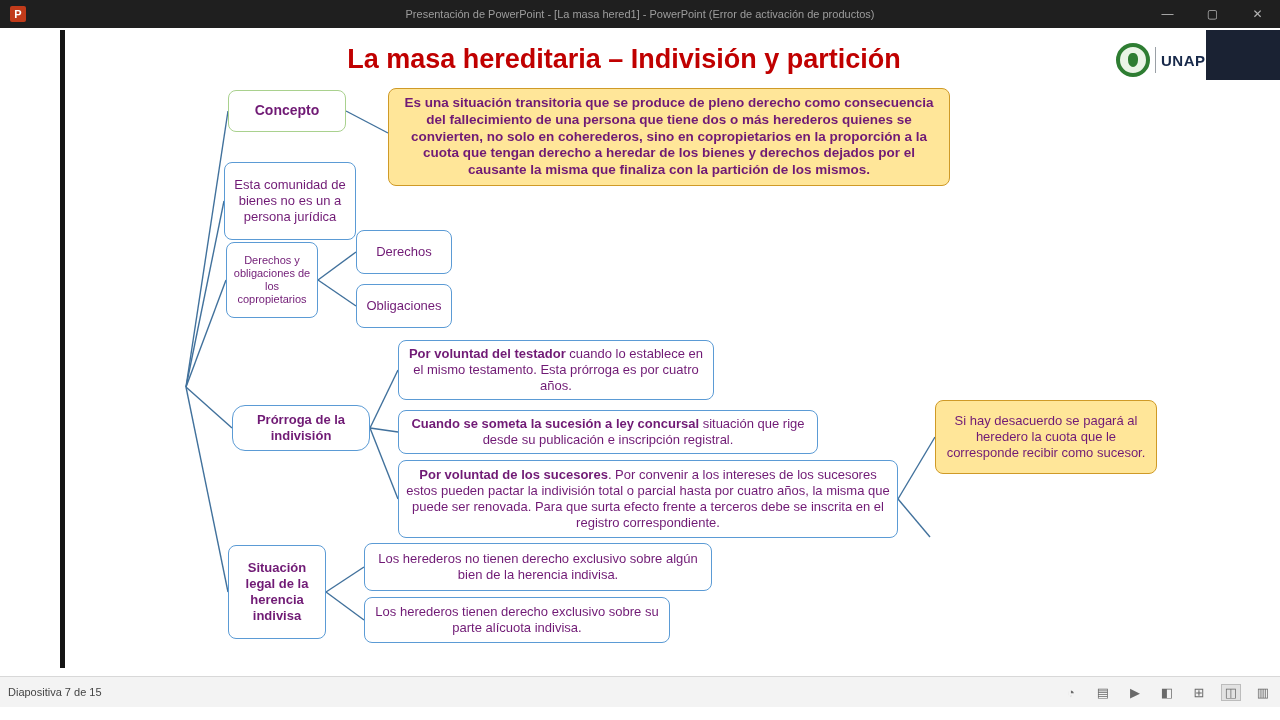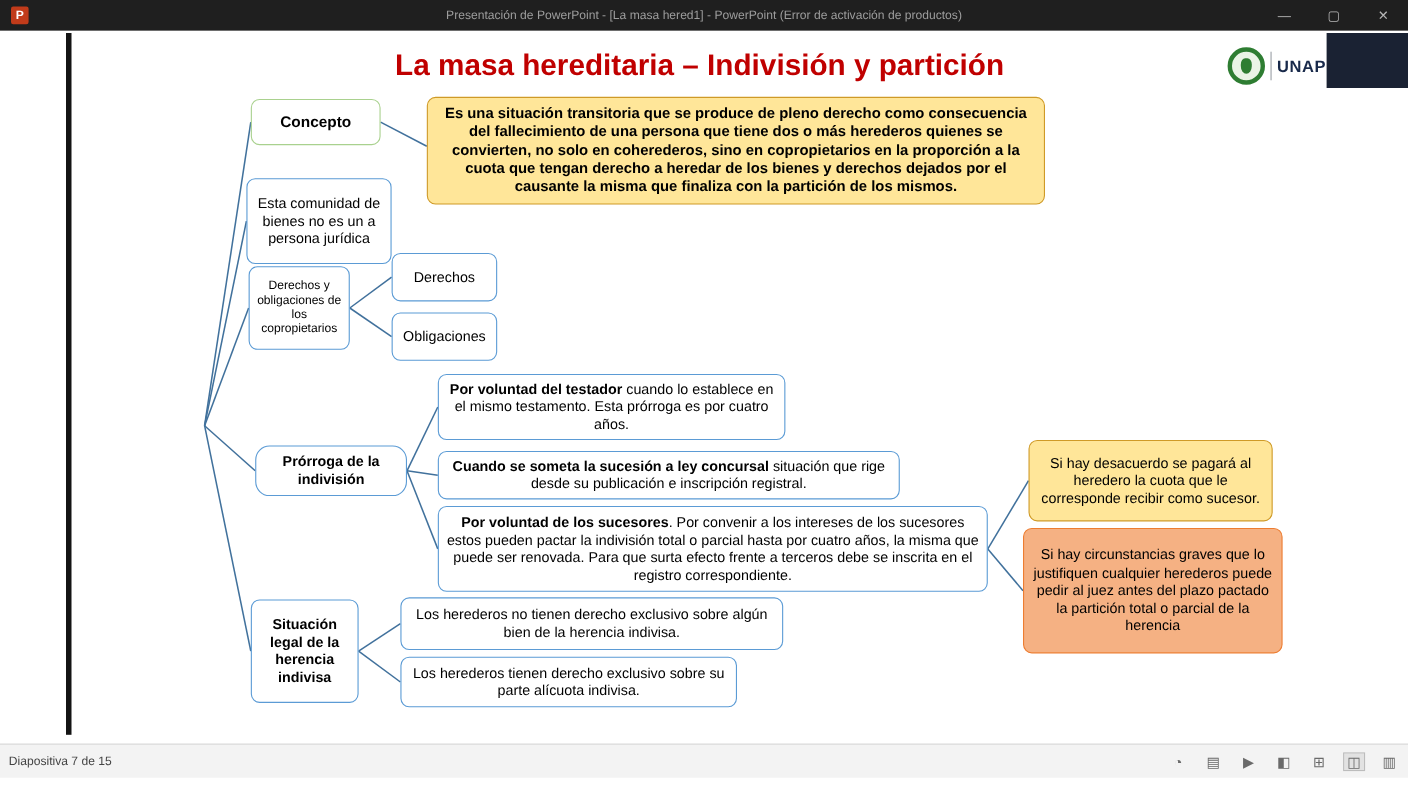--- a/index.html
+++ b/index.html
@@ -10,32 +10,32 @@
   .pp-icon{width:16px;height:16px;margin-left:10px;background:#c13b1a;border-radius:2px;
     color:#fff;font-size:11px;font-weight:bold;display:flex;align-items:center;justify-content:center;}
   .tb-title{position:absolute;left:0;right:0;text-align:center;color:#9d9d9d;font-size:11px;}
   .tb-controls{position:absolute;right:0;top:0;height:28px;display:flex;}
   .tb-btn{width:45px;height:28px;color:#b6b6b6;font-size:12px;display:flex;align-items:center;
     justify-content:center;cursor:default;}
   
   .slide-area{position:absolute;left:0;top:28px;width:1280px;height:648px;background:#ffffff;}
   .left-edge{position:absolute;left:60px;top:2px;width:5px;height:638px;background:#141414;}
   .corner-block{position:absolute;left:1206px;top:2px;width:74px;height:50px;background:#1a2233;}
-  .slide-title{position:absolute;left:196px;top:16px;width:880px;text-align:center;
+  .slide-title{position:absolute;left:184px;top:16px;width:880px;text-align:center;
     color:#c00000;font-size:27px;font-weight:bold;}
   .logo{position:absolute;left:1116px;top:12px;height:40px;display:flex;align-items:center;}
   .logo-circle{width:34px;height:34px;border-radius:50%;background:#eaf4e6;border:4px solid #2e7d32;
     box-sizing:border-box;display:flex;align-items:center;justify-content:center;}
   .logo-dot{width:10px;height:14px;background:#2e7d32;border-radius:40% 40% 50% 50%;}
   .logo-sep{width:1px;height:26px;background:#9aa0a6;margin:0 5px;}
   .logo-text{font-size:15px;font-weight:bold;color:#18294a;letter-spacing:.5px;}
   .connectors{position:absolute;left:0;top:0;width:1280px;height:648px;pointer-events:none;}
   
   .node{position:absolute;box-sizing:border-box;display:flex;align-items:center;justify-content:center;
-    text-align:center;border-radius:8px;padding:3px 5px;font-size:13px;color:#000000;line-height:1.25;}
+    text-align:center;border-radius:8px;padding:3px 5px;font-size:13px;color:#701a75;line-height:1.25;}
   .blue{background:#fff;border:1.4px solid #5b9bd5;}
   .green{background:#fff;border:1.6px solid #a9d18e;font-weight:bold;font-size:14px;}
   .salmon{background:#f5b183;border:1.6px solid #ed7d31;}
   .gold{background:#ffe699;border:1.4px solid #cf9a27;}
   .bold{font-weight:bold;}
   .b{font-weight:bold;}
   .small{font-size:11px;line-height:1.2;}
   .author{position:absolute;left:500px;top:612px;width:280px;text-align:left;color:#8a8a8a;font-size:12px;margin-top:36px;}
   
   .statusbar{position:absolute;left:0;top:676px;width:1280px;height:30px;background:#f3f3f3;
@@ -115,21 +115,20 @@
     <span class="b">Por voluntad del testador</span><span> cuando lo establece en el mismo testamento. Esta prórroga es por cuatro años.</span></span>
   </div>
 
   <div class="node blue" style="left:398px;top:432px;width:500px;height:78px;">
       <span>
     <span class="b">Por voluntad de los sucesores</span><span>. Por convenir a los intereses de los sucesores estos pueden pactar la indivisión total o parcial hasta por cuatro años, la misma que puede ser renovada. Para que surta efecto frente a terceros debe se inscrita en el registro correspondiente.</span></span>
   </div>
 
   <div class="node gold" style="left:935px;top:372px;width:222px;height:74px;">Si hay desacuerdo se pagará al heredero la cuota que le corresponde recibir como sucesor.</div>
 
-  <div class="node salmon" style="left:930px;top:452px;width:236px;height:114px;">Si hay circunstancias graves que lo justifiquen cualquier herederos puede pedir al juez antes del plazo pactado la partición total o parcial de la herencia</div>
 
   <div class="node blue bold" style="left:228px;top:517px;width:98px;height:94px;">Situación legal de la herencia indivisa</div>
 
   <div class="node blue" style="left:364px;top:515px;width:348px;height:48px;">Los herederos no tienen derecho exclusivo sobre algún bien de la herencia indivisa.</div>
 
   <div class="node blue" style="left:364px;top:569px;width:306px;height:46px;">Los herederos tienen derecho exclusivo sobre su parte alícuota indivisa.</div>
 
   <div class="author">Blas Humberto Ríos Gil</div>
 </div>
 

